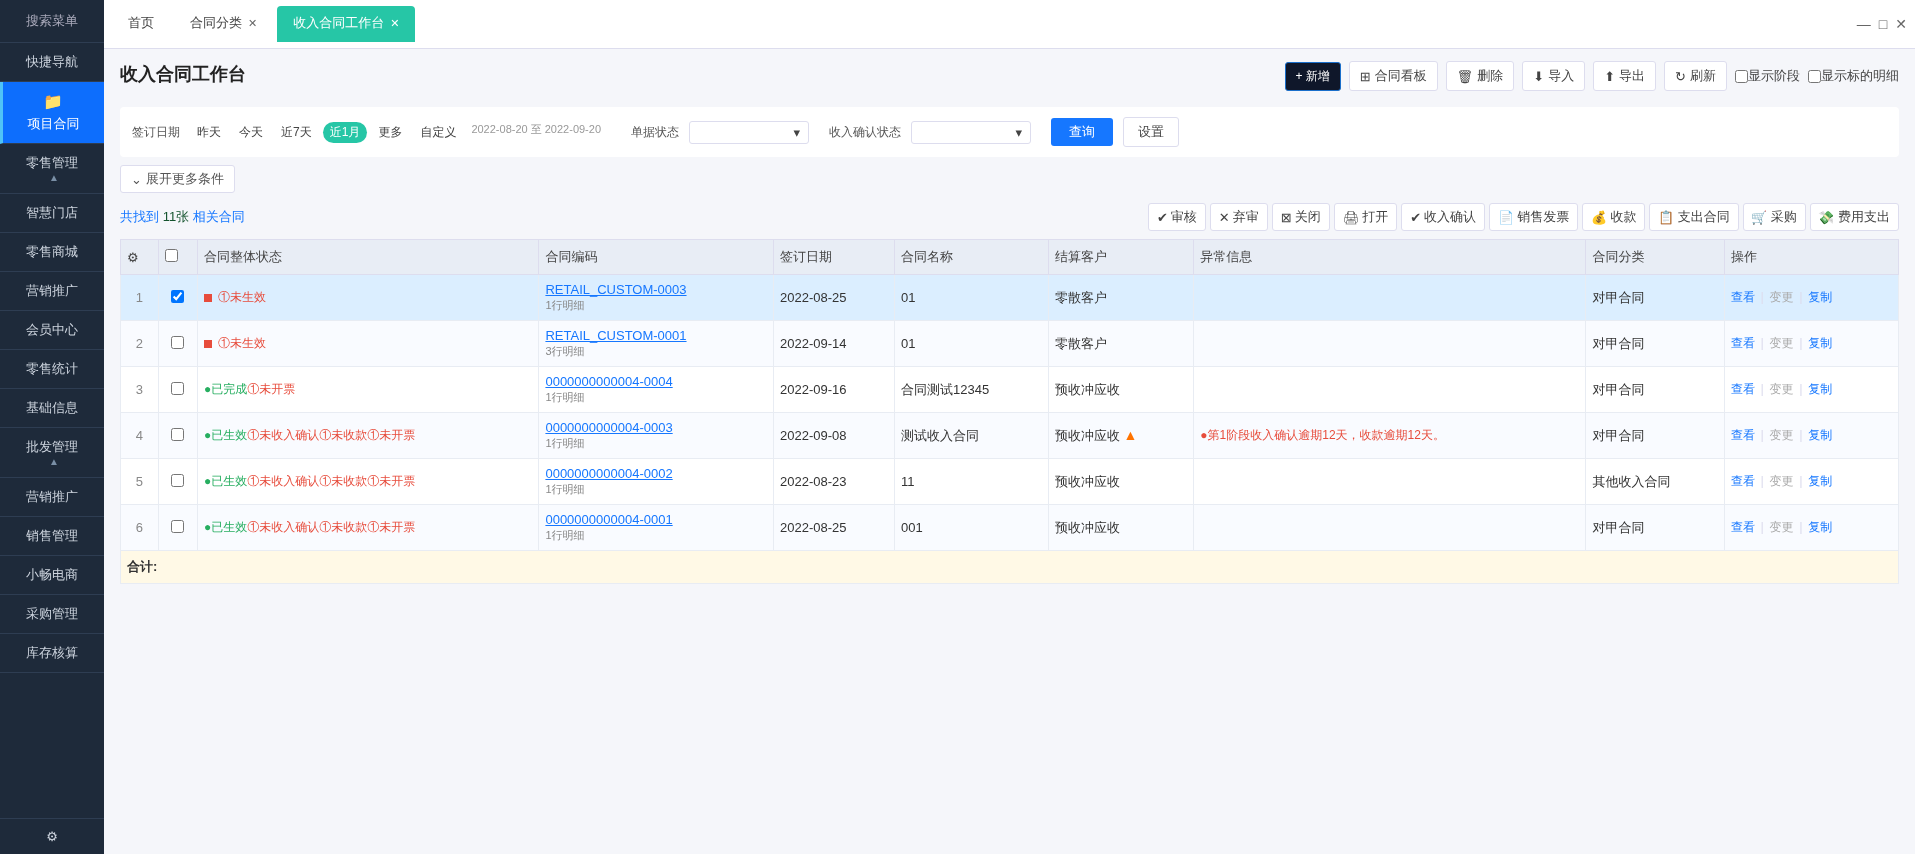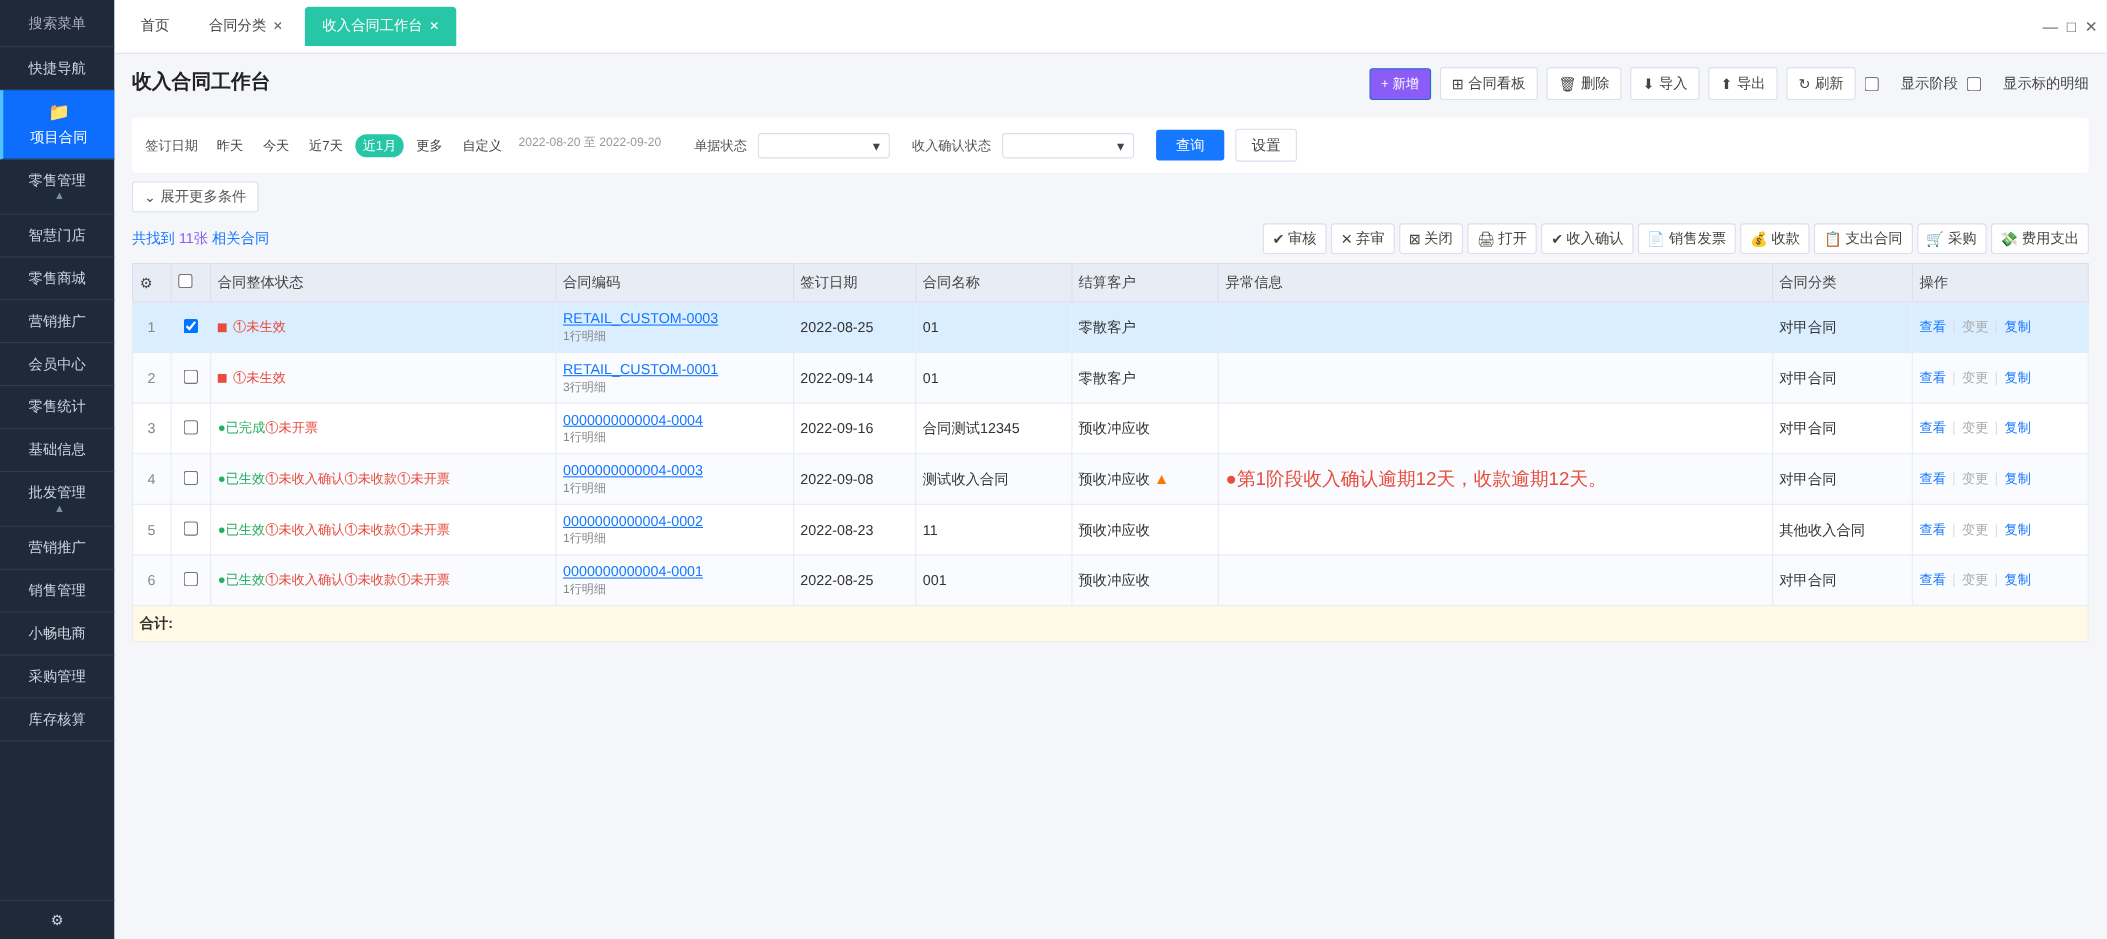--- a/index.html
+++ b/index.html
@@ -28,22 +28,22 @@
     .tab-bar-right { margin-left: auto; display: flex; align-items: center; gap: 8px; }
     .win-btn { cursor: pointer; font-size: 14px; color: #666; }
 
     
     .page-content { flex: 1; padding: 12px 16px; overflow: auto; background: #f5f6fa; }
     .page-title { font-size: 18px; font-weight: bold; color: #222; margin-bottom: 12px; }
 
     
     .toolbar { display: flex; align-items: center; gap: 8px; margin-bottom: 8px; flex-wrap: wrap; }
     .toolbar-btn { display: flex; align-items: center; gap: 4px; padding: 5px 10px; background: #fff; border: 1px solid #dde; border-radius: 3px; cursor: pointer; color: #444; font-size: 12px; }
-    .toolbar-btn.primary { background: #8b5cf6; color: #fff; border-color: #1a6fcb; }
-    .cb-label { display: flex; align-items: center; gap: 20px; font-size: 12px; color: #444; cursor: pointer; }
+    .toolbar-btn.primary { background: #0f172a; color: #fff; border-color: #1a6fcb; }
+    .cb-label { display: flex; align-items: center; gap: 0; font-size: 12px; color: #444; cursor: pointer; }
 
     
     .filter-tabs { display: flex; align-items: center; gap: 0; border-bottom: 1px solid #e0e4ec; margin-bottom: 10px; }
     .filter-tab { padding: 8px 14px; cursor: pointer; color: #555; font-size: 13px; border-bottom: 2px solid transparent; }
     .filter-tab.active { color: #1677ff; border-bottom: 2px solid #1677ff; }
 
     
     .filter-bar { display: flex; align-items: center; gap: 10px; margin-bottom: 8px; flex-wrap: wrap; background: #fff; padding: 10px 12px; border-radius: 4px; }
     .filter-label { color: #555; font-size: 12px; white-space: nowrap; }
     .date-chips { display: flex; gap: 4px; align-items: flex-start; }
@@ -233,21 +233,21 @@
     <div style="margin-bottom:10px;">
       <button class="expand-btn">
         <span>⌄</span>
         <span>展开更多条件</span>
       </button>
     </div>
 
     <div class="table-header-bar">
       <span class="table-info">
         <span>共找到</span>
-        <span style="color:#8b5cf6;">11张</span>
+        <span style="color:#14532d;">11张</span>
         <span>相关合同</span>
       </span>
       <div class="action-btns">
         <button class="action-btn">
           <span>✔</span>
           <span>审核</span>
         </button>
         <button class="action-btn">
           <span>✕</span>
           <span>弃审</span>
@@ -378,21 +378,21 @@
                   <span class="status-invalid">①未收入确认</span>
                 </div><div class="status-badge">
                   <span class="status-invalid">①未收款</span>
                 </div><div class="status-badge">
                   <span class="status-invalid">①未开票</span>
                 </div></td>
     <td><span class="link-text">0000000000004-0003</span><br><span class="sub-text">1行明细</span></td>
     <td>2022-09-08</td>
     <td>测试收入合同</td>
     <td>预收冲应收 <span style="color:#ff7300;font-size:14px;">▲</span></td>
-    <td><span style="color:#e74c3c;font-size:17px;">●第1阶段收入确认逾期12天，收款逾期12天。</span></td>
+    <td><span style="color:#e74c3c;font-size:12px;">●第1阶段收入确认逾期12天，收款逾期12天。</span></td>
     <td>对甲合同</td>
     <td>
       <span class="op-btn">查看</span>
       <span class="op-sep">|</span>
       <span class="op-btn" style="color:#aaa;">变更</span>
       <span class="op-sep">|</span>
       <span class="op-btn">复制</span>
     </td>
   </tr>
             <tr>

